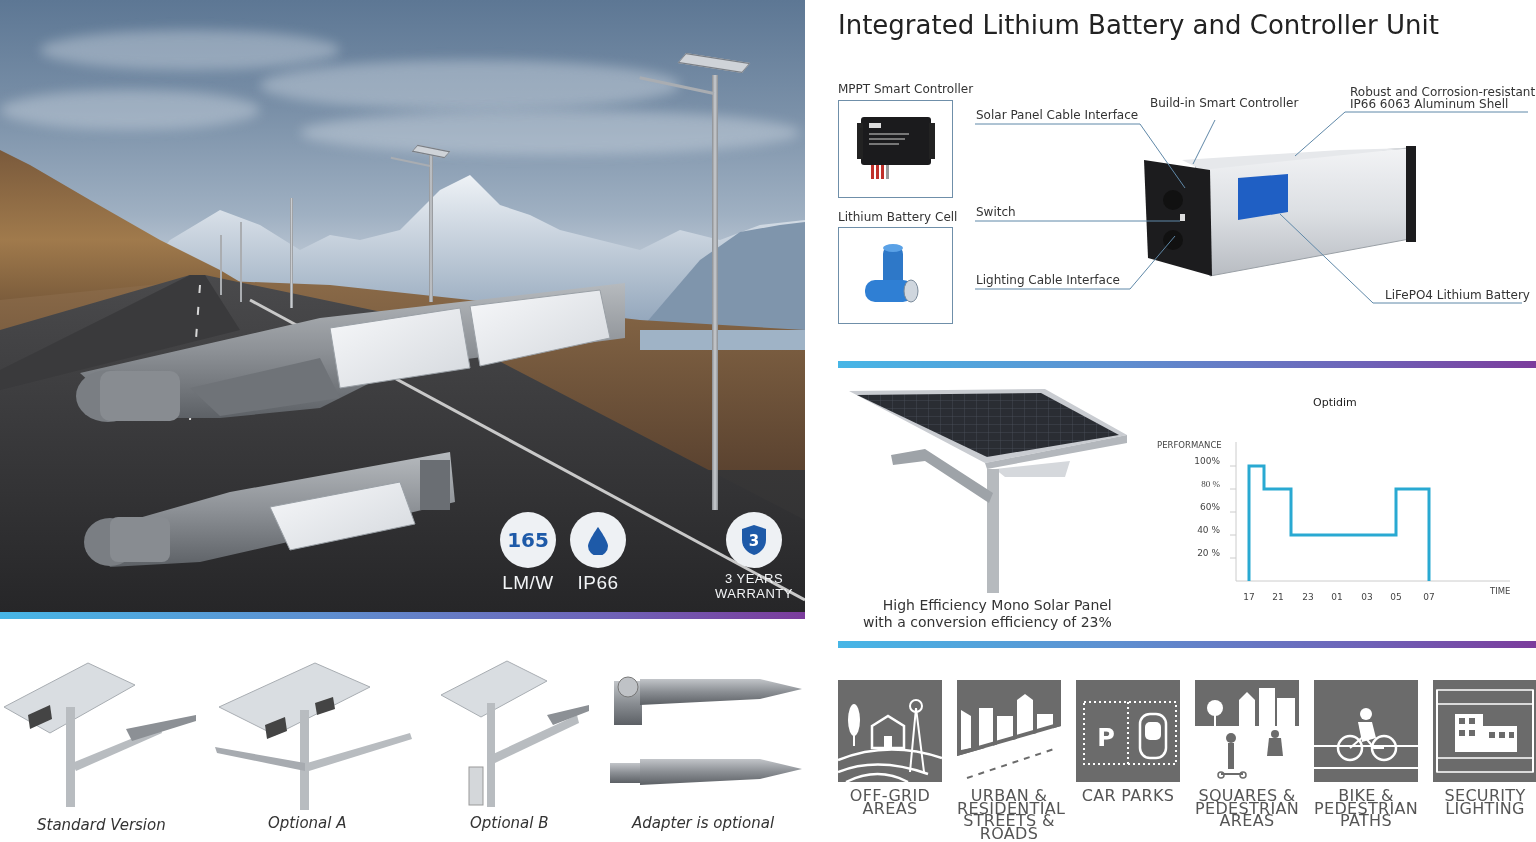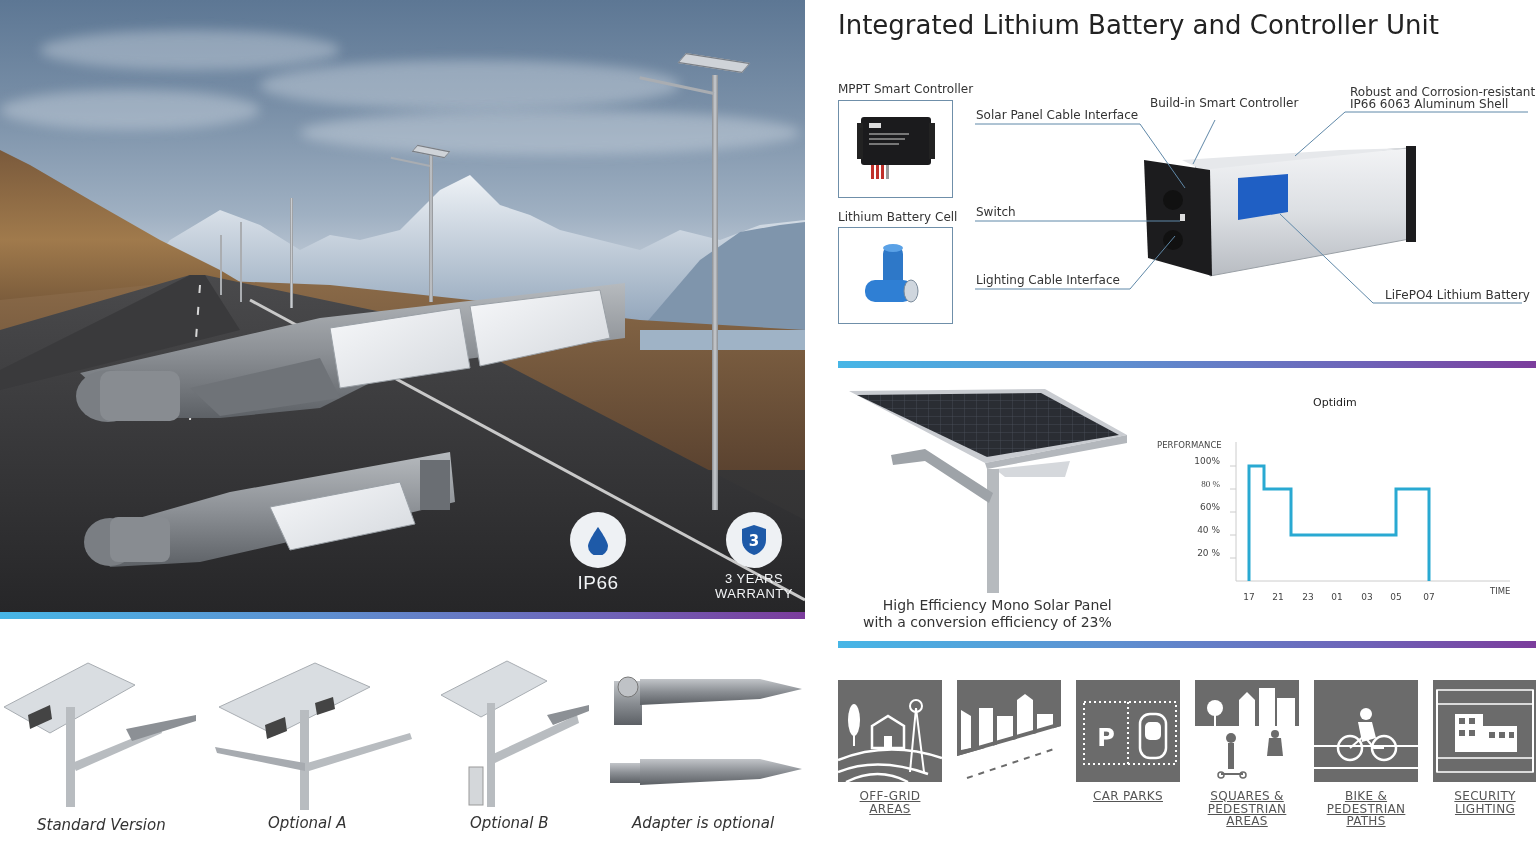--- a/index.html
+++ b/index.html
@@ -33,21 +33,21 @@
   .thumb-box { position:absolute; border:1px solid #6f8fa9; background:#fff; }
 
   
   #chart { left:1150px; top:430px; width:380px; height:180px; }
   .ytick { position:absolute; font-size:9px; color:#444; right:0; text-align:right; white-space:nowrap; }
   .xtick { position:absolute; font-size:9px; color:#444; white-space:nowrap; transform:translateX(-50%); }
 
   
   .app { position:absolute; top:680px; width:104px; text-align:center; }
   .app-tile { width:104px; height:102px; background:#6b6b6b; position:relative; overflow:hidden; }
-  .app-label { font-size:12px; color:#555; margin-top:8px; line-height:12.5px; letter-spacing:0.3px; font-family:"DejaVu Sans", sans-serif;text-decoration:underline; }
+  .app-label { font-size:16px; color:#555; margin-top:8px; line-height:12.5px; letter-spacing:0.3px; font-family:"DejaVu Sans", sans-serif; }
 </style>
 </head>
 <body>
 
 <div id="hero" class="abs">
   <div class="sky-cloud" style="left:40px;top:30px;width:300px;height:40px;"></div>
   <div class="sky-cloud" style="left:260px;top:60px;width:420px;height:50px;"></div>
   <div class="sky-cloud" style="left:0;top:90px;width:260px;height:40px;"></div>
   <div class="sky-cloud" style="left:300px;top:110px;width:500px;height:45px;"></div>
 
@@ -114,20 +114,26 @@
 
   <svg class="lamp" style="left:80px;top:452px;" width="385" height="120">
     <polygon points="10,80 150,40 370,0 375,50 230,85 120,110 30,115" fill="url(#lampBody)"></polygon>
     <ellipse cx="30" cy="90" rx="26" ry="24" fill="#7a7e83"></ellipse>
     <rect x="30" y="65" width="60" height="45" rx="8" fill="#888c91"></rect>
     <polygon points="190,55 320,30 335,72 210,98" fill="url(#led)" stroke="#9aa0a6"></polygon>
     <rect x="340" y="8" width="30" height="50" fill="#6a6e73"></rect>
   </svg>
 
   <div class="badges">
+    <div class="badge" style="left:0;">
+      <div class="badge-circle">
+        <span class="badge-num">165</span>
+      </div>
+      <div class="badge-label">LM/W</div>
+    </div>
     <div class="badge" style="left:70px;">
       <div class="badge-circle">
         <svg width="26" height="30" viewBox="0 0 26 30">
           <path d="M13 2 C13 2 3 16 3 21 A10 10 0 0 0 23 21 C23 16 13 2 13 2 Z" fill="#1e5aa8"></path>
         </svg>
       </div>
       <div class="badge-label">IP66</div>
     </div>
     <div class="badge" style="left:222px;width:84px;">
       <div class="badge-circle">
@@ -337,20 +343,26 @@
       <polygon points="4,70 4,30 14,36 14,68" fill="#fff"></polygon>
       <rect x="22" y="28" width="14" height="40" fill="#fff"></rect>
       <rect x="40" y="36" width="16" height="30" fill="#fff"></rect>
       <polygon points="60,20 68,14 76,20 76,60 60,62" fill="#fff"></polygon>
       <rect x="80" y="34" width="16" height="26" fill="#fff"></rect>
       <polygon points="0,76 104,46 104,102 0,102" fill="#fff"></polygon>
       <polygon points="0,72 104,42 104,46 0,76" fill="#6b6b6b"></polygon>
       <line x1="10" y1="98" x2="100" y2="68" stroke="#6b6b6b" stroke-width="2" stroke-dasharray="6,6"></line>
     </svg>
   </div>
+  <div class="app-label">
+    <div>URBAN &amp;</div>
+    <div>RESIDENTIAL</div>
+    <div>STREETS &amp;</div>
+    <div>ROADS</div>
+  </div>
 </div>
 
 <div class="app" style="left:1076px;">
   <div class="app-tile">
     <svg width="104" height="102">
       <rect x="8" y="22" width="92" height="62" fill="none" stroke="#fff" stroke-width="2" stroke-dasharray="2,3"></rect>
       <line x1="52" y1="22" x2="52" y2="84" stroke="#fff" stroke-width="2" stroke-dasharray="2,3"></line>
       <text x="30" y="66" text-anchor="middle" font-size="24" font-weight="bold" fill="#fff" font-family="DejaVu Sans, sans-serif">P</text>
       <rect x="64" y="34" width="26" height="44" rx="10" fill="none" stroke="#fff" stroke-width="2.5"></rect>
       <rect x="69" y="42" width="16" height="18" rx="5" fill="#fff"></rect>

